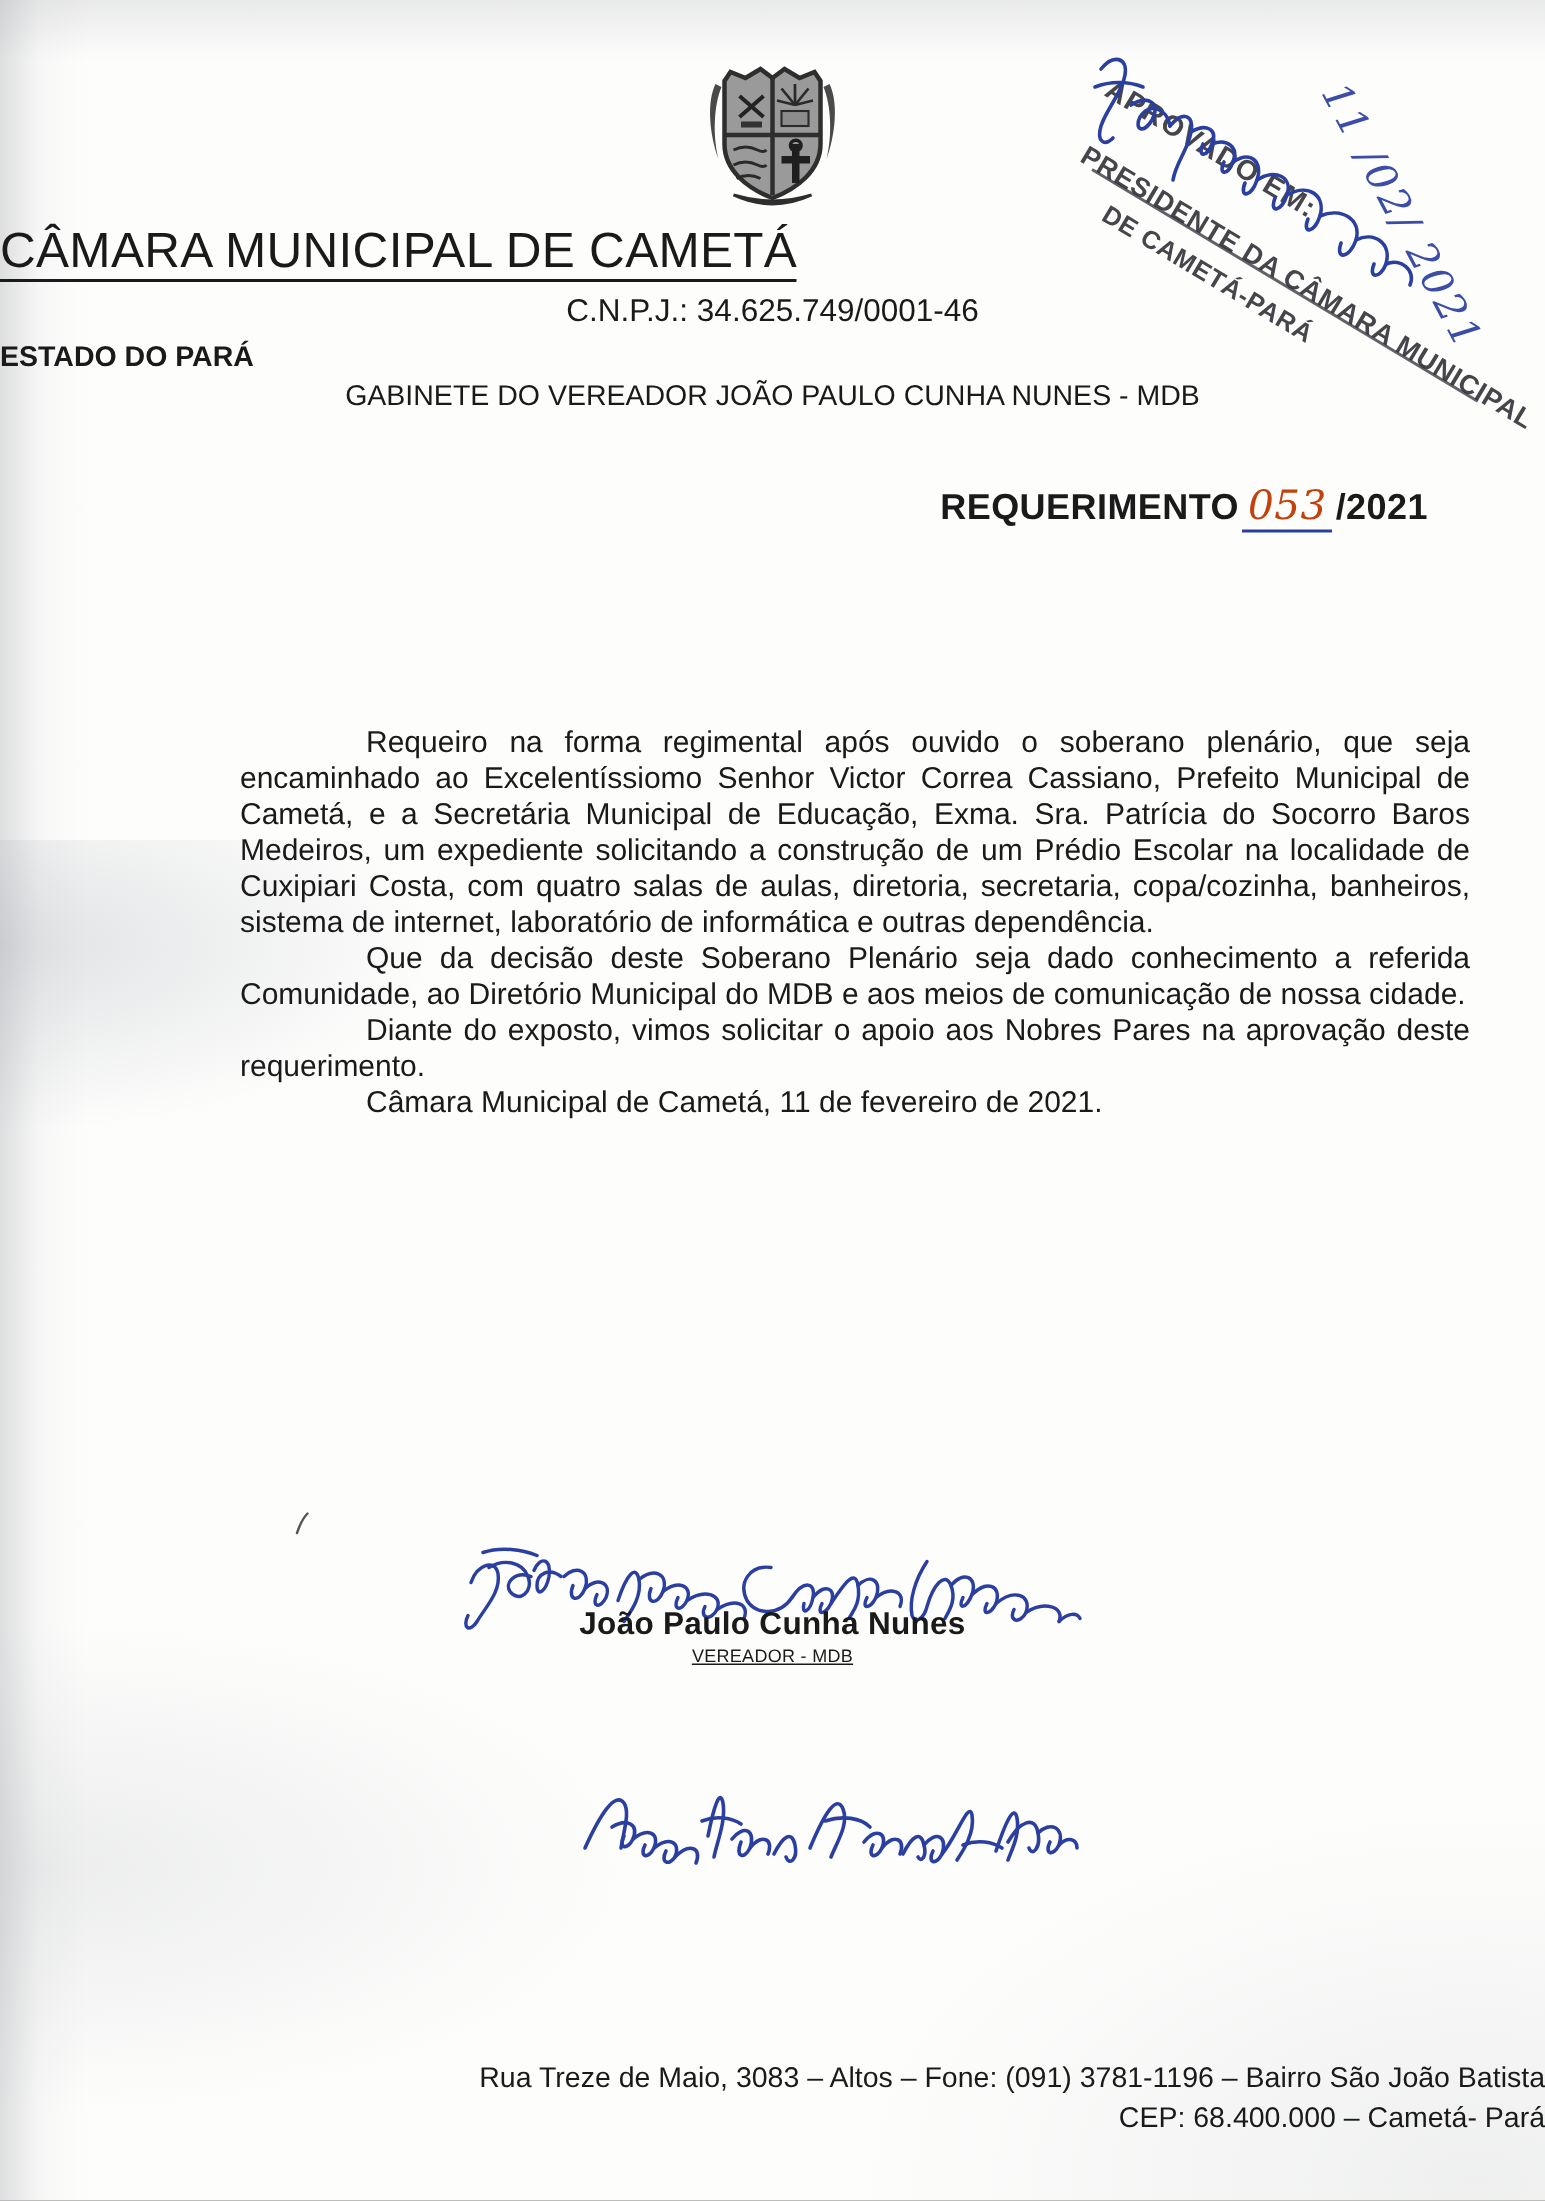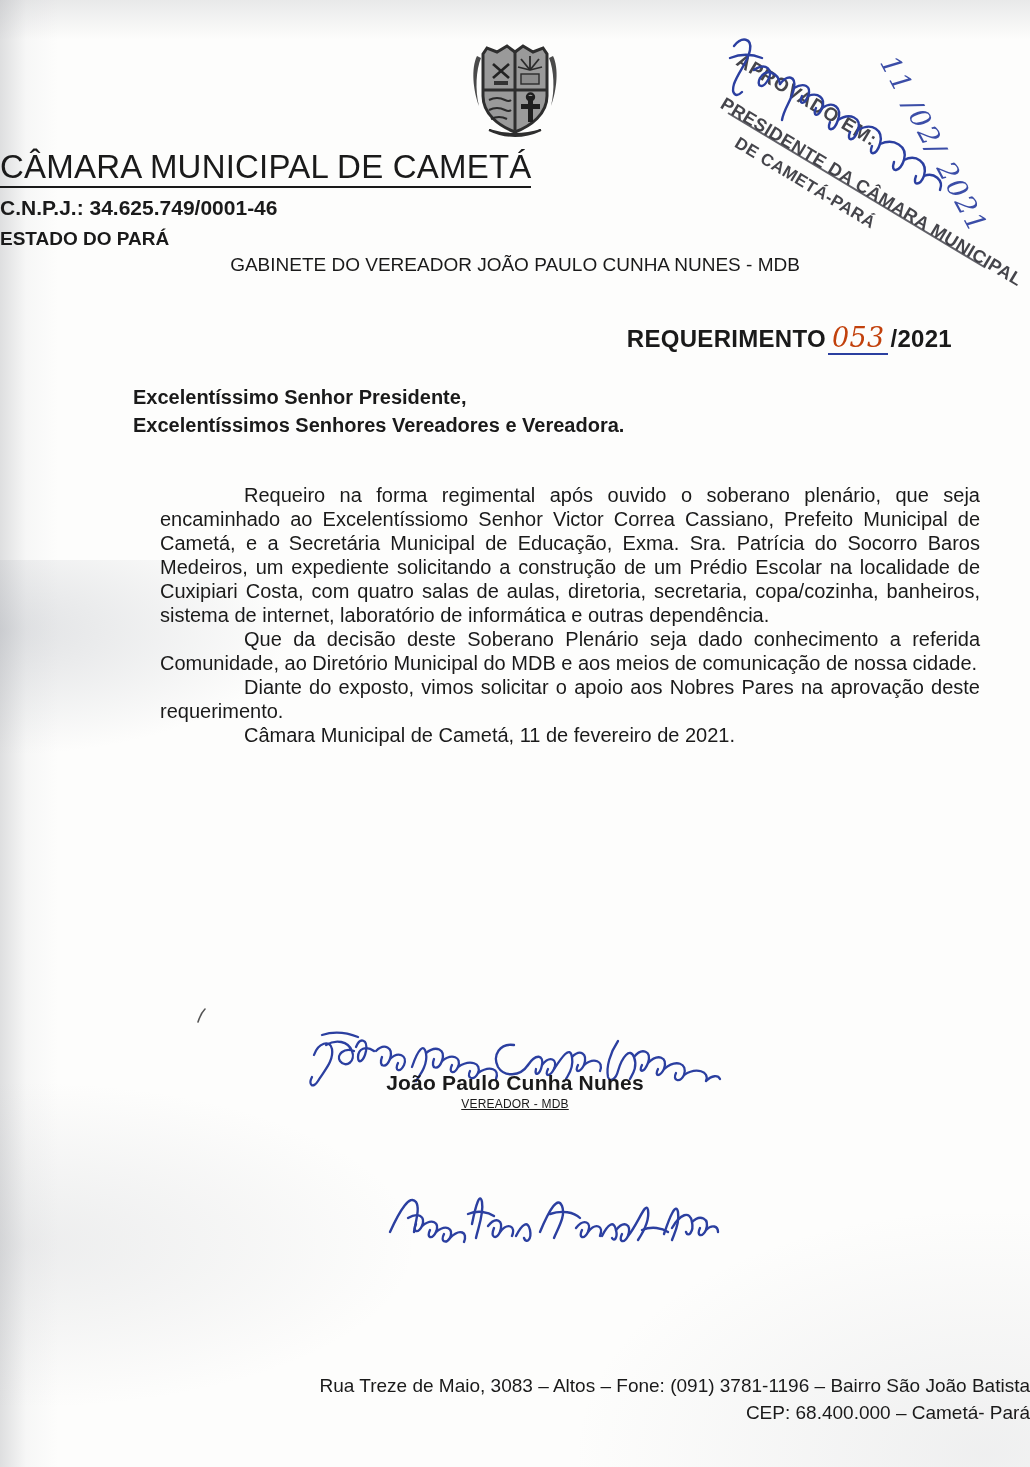--- a/index.html
+++ b/index.html
@@ -74,23 +74,23 @@
     line-height: 1.05;
   }
   .doc-title span.ul {
     border-bottom: 2px solid #1a1a1a;
     padding-bottom: 1px;
   }
   .cnpj {
     position: absolute;
     top: 196px;
     left: 0; right: 0;
-    text-align: left;
+    text-align: center;
     font-size: 21px;
-    font-weight: 700;
+    font-weight: 400;
   }
   .estado {
     position: absolute;
     top: 228px;
     left: 0; right: 0;
     font-size: 19px;
     font-weight: bold;
   }
   .gabinete {
     position: absolute;
@@ -356,24 +356,20 @@
         <path d="M182,132 C194,126 206,134 202,148 C198,158 190,158 194,148"></path>
         <path d="M202,148 C212,144 222,152 218,162"></path>
       </g>
     </svg>
   </div>
 
   <div class="req-line">
     <span>REQUERIMENTO</span><span class="req-number">053</span><span>/2021</span>
   </div>
 
-  <div class="salutation">
-    <div>Excelentíssimo Senhor Presidente,</div>
-    <div>Excelentíssimos Senhores Vereadores e Vereadora.</div>
-  </div>
 
   <div class="body-text">
     <p>Requeiro na forma regimental após ouvido o soberano plenário, que seja encaminhado ao Excelentíssiomo Senhor Victor Correa Cassiano, Prefeito Municipal de Cametá, e a Secretária Municipal de Educação, Exma. Sra. Patrícia do Socorro Baros Medeiros, um expediente solicitando a construção de um Prédio Escolar na localidade de Cuxipiari Costa, com quatro salas de aulas, diretoria, secretaria, copa/cozinha, banheiros, sistema de internet, laboratório de informática e outras dependência.</p>
     <p>Que da decisão deste Soberano Plenário seja dado conhecimento a referida Comunidade, ao Diretório Municipal do MDB e aos meios de comunicação de nossa cidade.</p>
     <p>Diante do exposto, vimos solicitar o apoio aos Nobres Pares na aprovação deste requerimento.</p>
     <p>Câmara Municipal de Cametá, 11 de fevereiro de 2021.</p>
   </div>
 
   <svg class="stray-mark" viewBox="0 0 12 16">
     <path d="M2,14 C4,8 6,4 9,1" stroke="#555" stroke-width="1.6" fill="none" stroke-linecap="round"></path>

